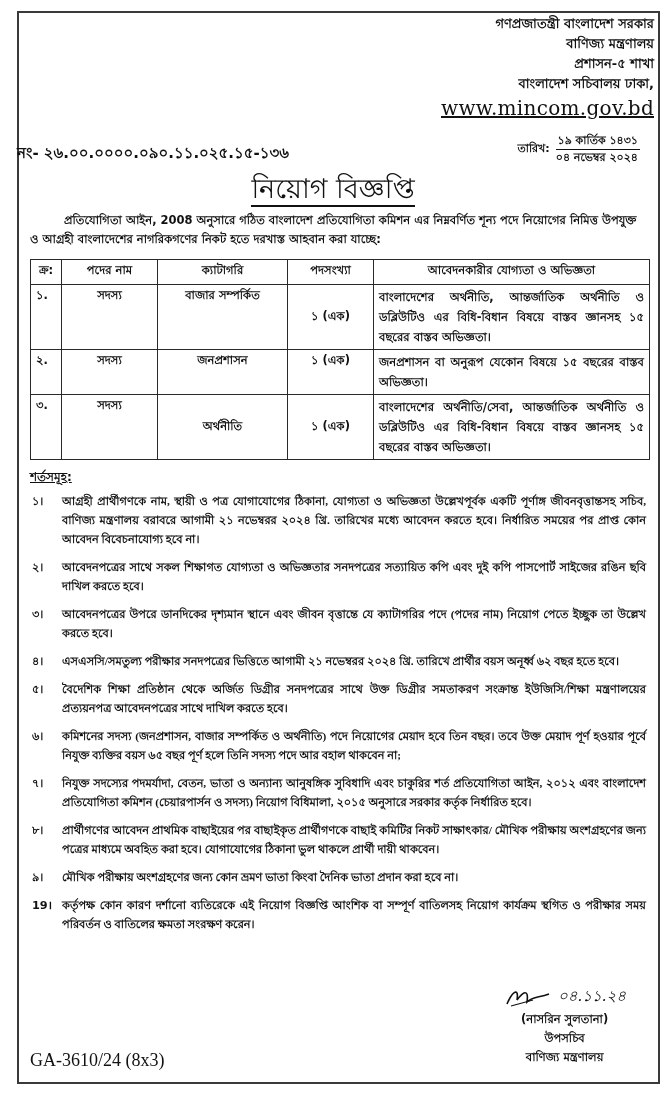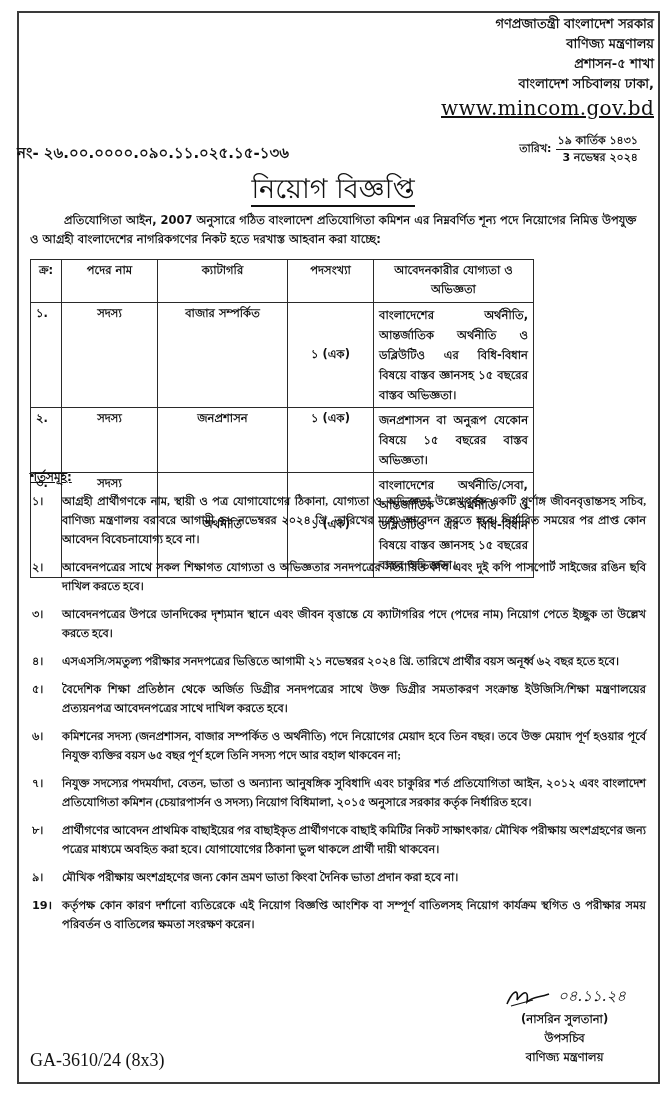--- a/index.html
+++ b/index.html
@@ -14,21 +14,21 @@
   .memo { position: absolute; left: 17px; top: 141px; font-size: 15px; font-weight: bold; }
   .date { position: absolute; right: 26px; top: 133px; display: flex; align-items: center; font-size: 11px; font-weight: bold; }
   .date .frac { display: flex; flex-direction: column; align-items: flex-end; margin-left: 4px; }
   .date .frac span { padding: 0 2px; line-height: 16px; }
   .date .frac span:first-child { border-bottom: 1px solid #111; }
   .title { position: absolute; left: 0; right: 0; top: 168px; text-align: center; font-size: 27px;
            font-weight: normal; }
   .title span { border-bottom: 2px solid #111; padding-bottom: 1px; }
   .intro { position: absolute; left: 30px; right: 18px; top: 211px; font-size: 11.5px; line-height: 19px;
            font-weight: bold; text-indent: 34px; }
-  table.posts { position: absolute; left: 30px; top: 259px; width: 504px; border-collapse: collapse;
+  table.posts { position: absolute; left: 30px; top: 259px; width: 620px; border-collapse: collapse;
                 font-size: 11.5px; font-weight: bold; }
   table.posts th, table.posts td { border: 1.5px solid #2a2a2a; padding: 2px 5px; vertical-align: top; }
   table.posts th { font-weight: bold; text-align: center; height: 20px; }
   table.posts td.c { text-align: center; }
   table.posts td.mid { vertical-align: middle; text-align: center; }
   table.posts td.req { line-height: 20px; text-align: justify; }
   .cond-head { position: absolute; left: 30px; top: 468px; font-size: 12px; font-weight: bold; text-decoration: underline; }
   .conds { position: absolute; left: 30px; right: 20px; top: 492px; font-size: 11.3px; font-weight: bold; }
   .cond { display: flex; margin-bottom: 9px; line-height: 19px; }
   .cond .num { width: 30px; flex: 0 0 30px; padding-left: 2px; }
@@ -49,27 +49,27 @@
   <div class="line">প্রশাসন-৫ শাখা</div>
   <div class="line">বাংলাদেশ সচিবালয় ঢাকা,</div>
   <div class="url">www.mincom.gov.bd</div>
 </div>
 
 <div class="memo">নং- ২৬.০০.০০০০.০৯০.১১.০২৫.১৫-১৩৬</div>
 <div class="date">
   <span>তারিখ:</span>
   <div class="frac">
     <span>১৯ কার্তিক ১৪৩১</span>
-    <span>3 নভেম্বর ২০২৪</span>
+    <span>০৪ নভেম্বর ২০২৪</span>
   </div>
 </div>
 
 <div class="title"><span>নিয়োগ বিজ্ঞপ্তি</span></div>
 
-<div class="intro">প্রতিযোগিতা আইন, 2007 অনুসারে গঠিত বাংলাদেশ প্রতিযোগিতা কমিশন এর নিম্নবর্ণিত শূন্য পদে নিয়োগের নিমিত্ত উপযুক্ত ও আগ্রহী বাংলাদেশের নাগরিকগণের নিকট হতে দরখাস্ত আহবান করা যাচ্ছে:</div>
+<div class="intro">প্রতিযোগিতা আইন, 2008 অনুসারে গঠিত বাংলাদেশ প্রতিযোগিতা কমিশন এর নিম্নবর্ণিত শূন্য পদে নিয়োগের নিমিত্ত উপযুক্ত ও আগ্রহী বাংলাদেশের নাগরিকগণের নিকট হতে দরখাস্ত আহবান করা যাচ্ছে:</div>
 
 <table class="posts">
   <colgroup>
     <col style="width:31px">
       <col style="width:96px">
       <col style="width:130px">
       <col style="width:86px">
       <col>
   </colgroup>
   <thead>

